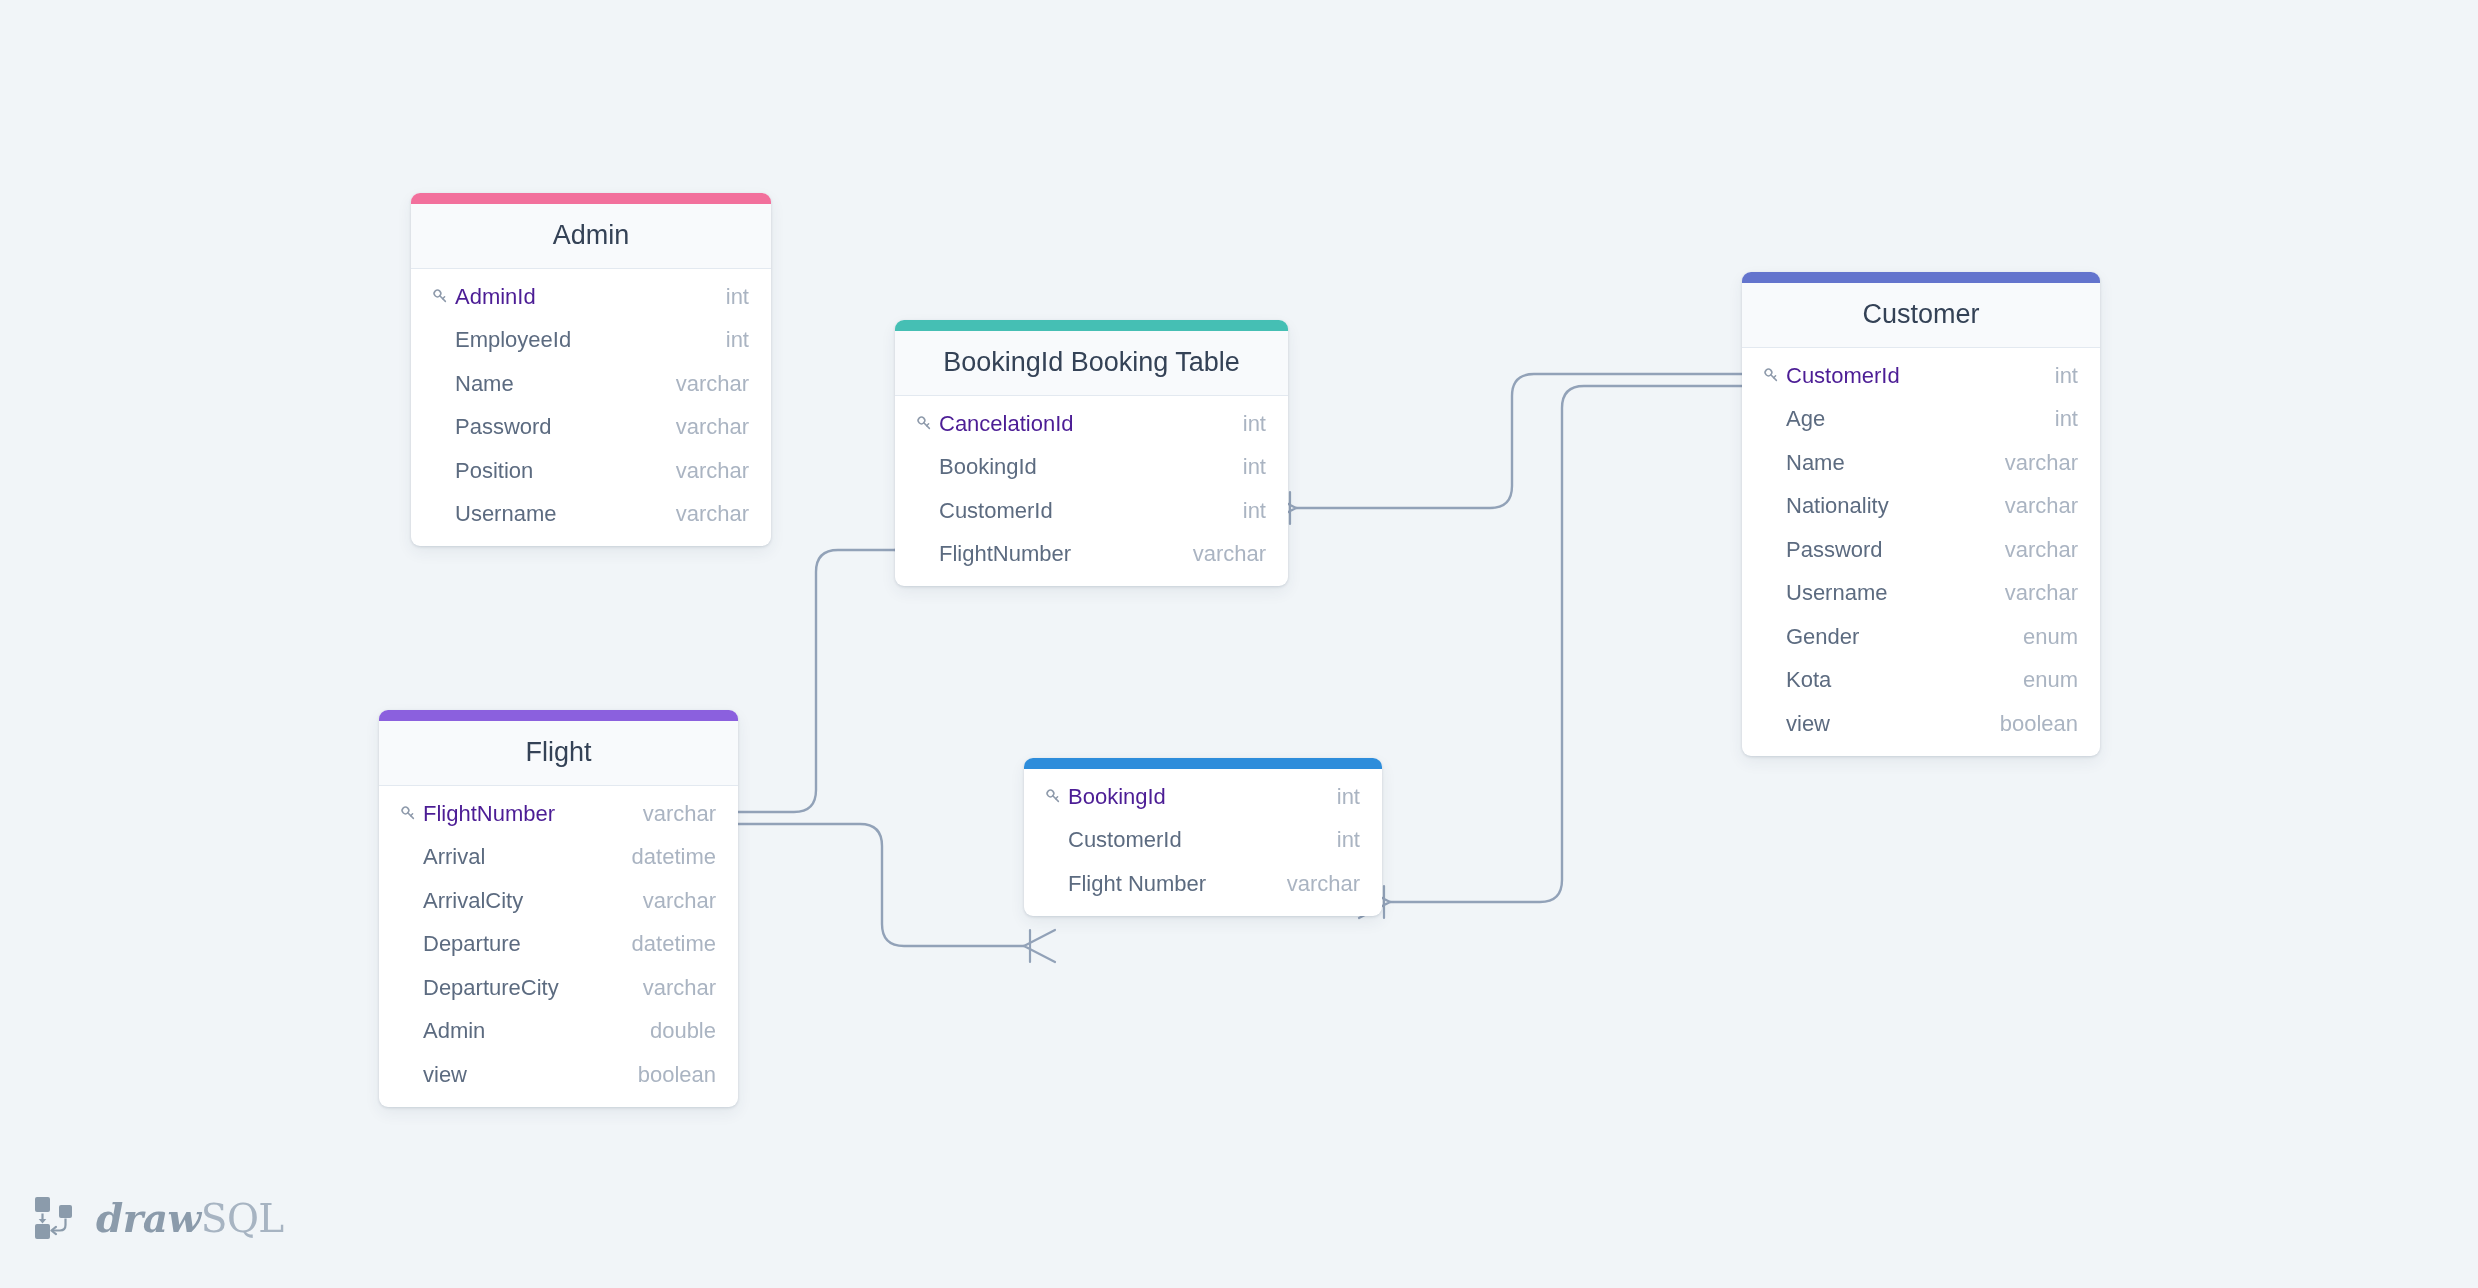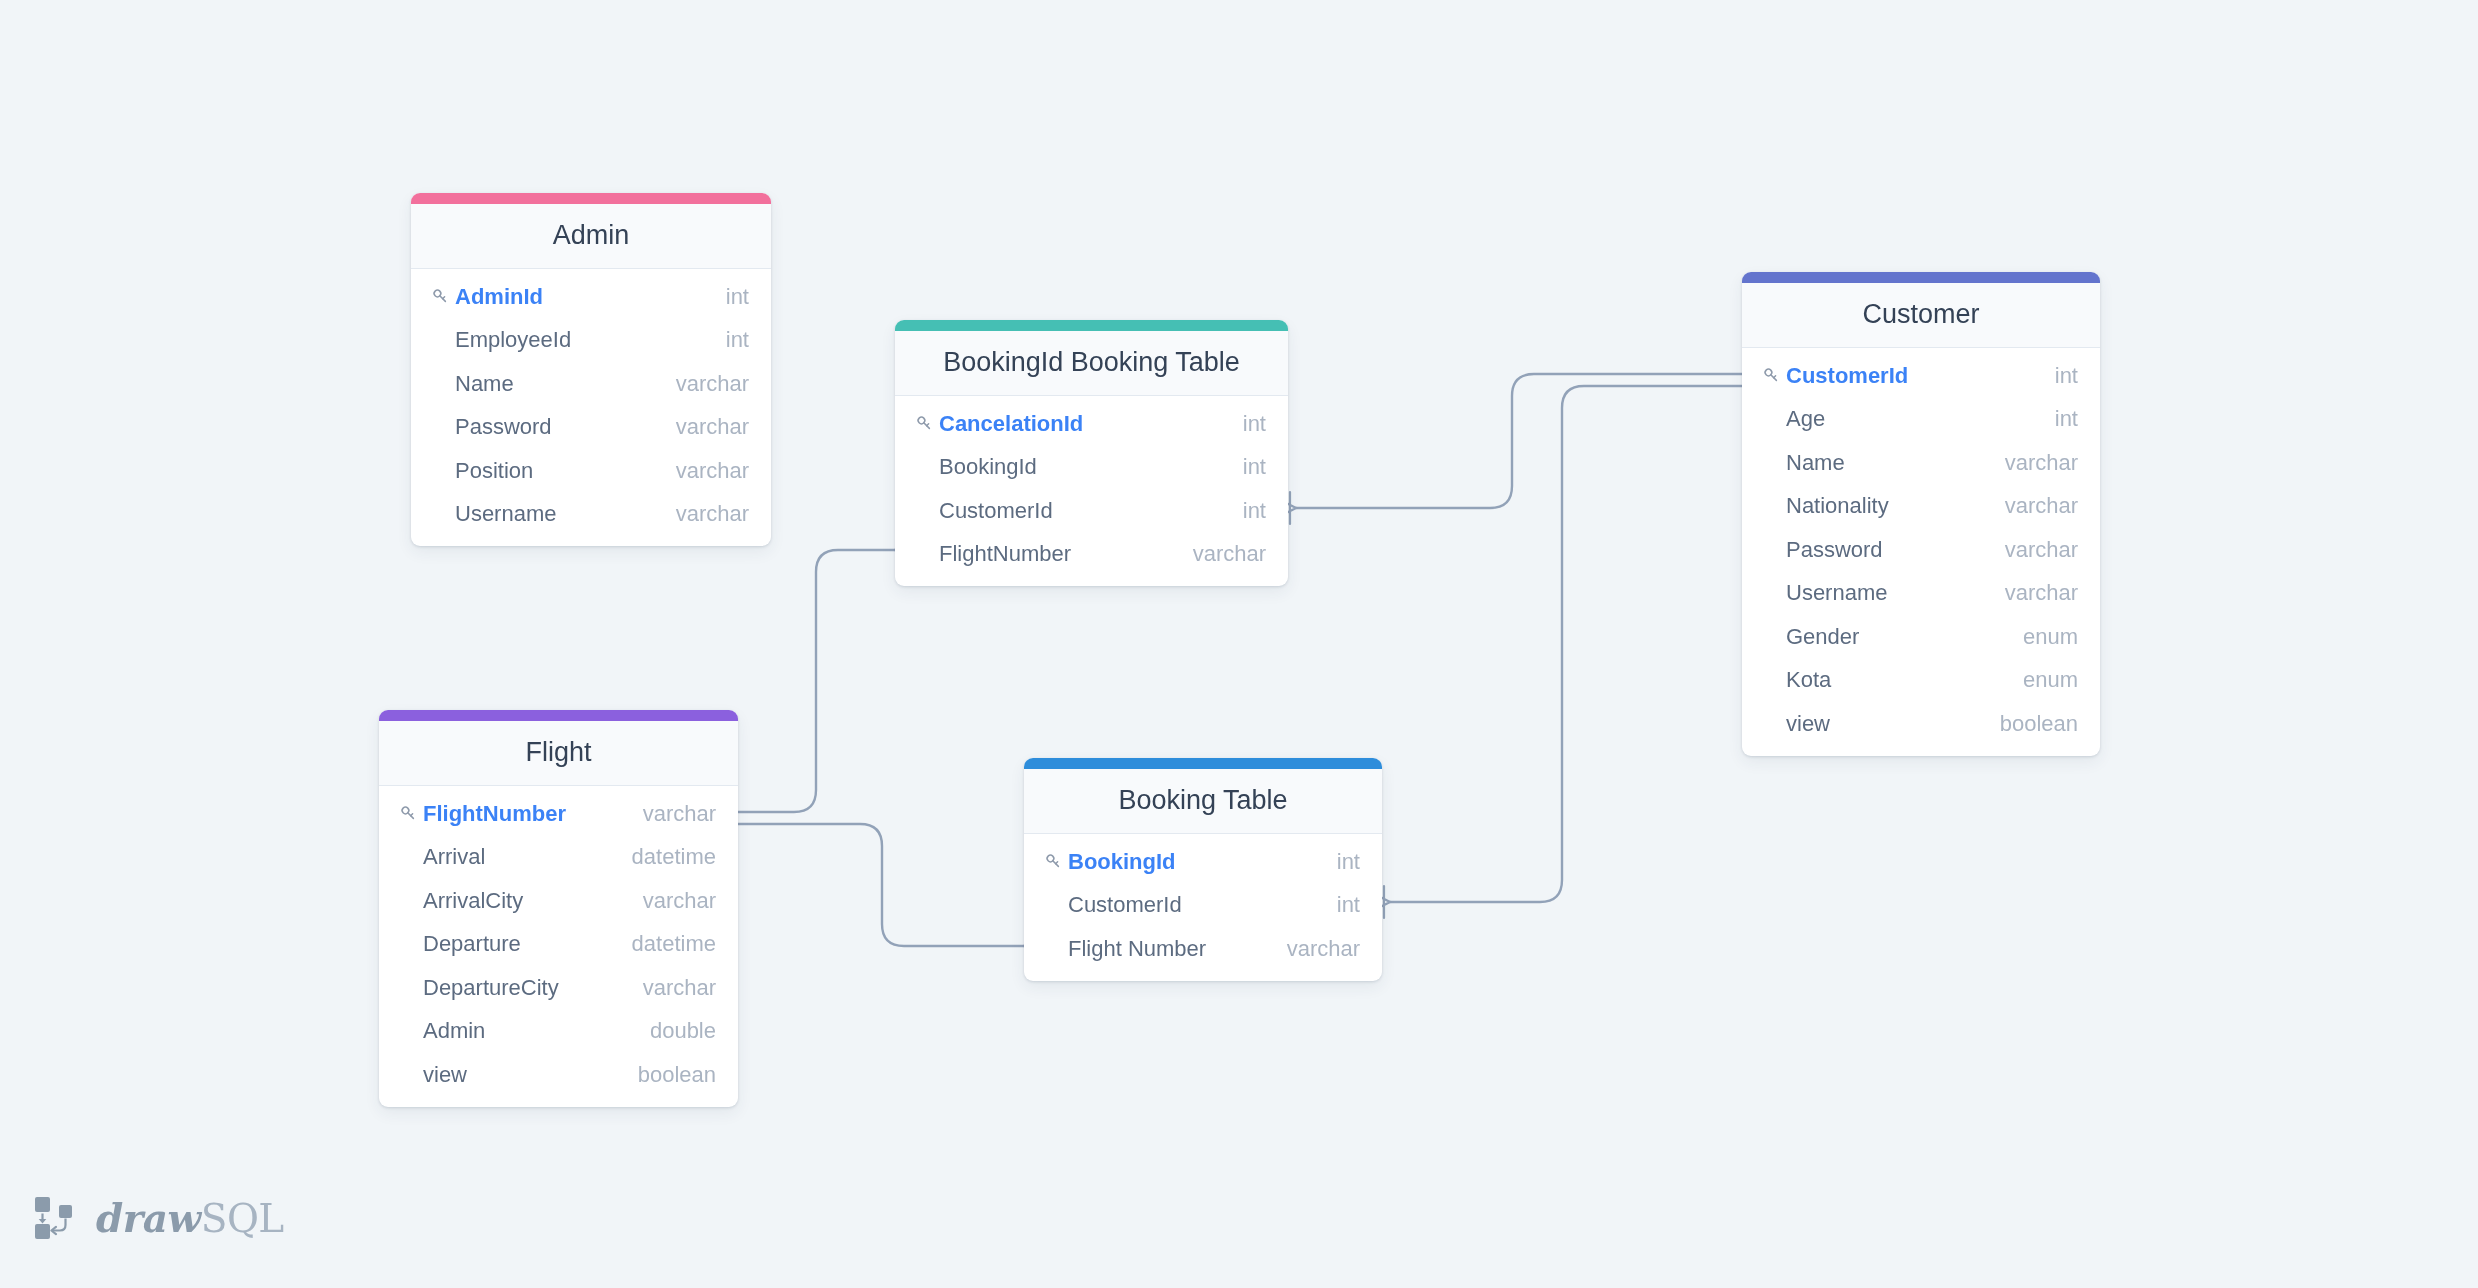--- a/index.html
+++ b/index.html
@@ -39,21 +39,21 @@
   .col-row {
     display: flex;
     align-items: center;
     padding: 0 22px 0 20px;
     height: 43.5px;
     white-space: nowrap;
   }
   .key-slot { width: 24px; flex: 0 0 24px; display: flex; align-items: center; }
   .key-slot svg { display: block; }
   .col-name { flex: 1 1 auto; color: #5c6b80; font-size: 22px; }
-  .col-row.pk .col-name { color: #3b82f6; font-weight: bold; }
+  .col-row.pk .col-name { color: #4c1d95; font-weight: normal; }
   .col-type { color: #aab4c2; font-size: 22px; margin-left: 26px; }
 
   
   #logo { position: absolute; left: 33px; top: 1195px; display: flex; align-items: center; gap: 17px; }
   #logo .mark { width: 46px; height: 46px; display: block; }
   #logo .wordmark { font-size: 39px; line-height: 1; letter-spacing: -.5px; color: #8b9bab; }
   #logo .wordmark .draw { font-family: "DejaVu Serif", serif; font-weight: bold; color: #8b9bab; font-style: italic; }
   #logo .wordmark .sql { font-family: "DejaVu Serif", serif; font-weight: normal; color: #a7b4c2; }
 </style>
 </head>
@@ -266,21 +266,20 @@
           </div>
           <div class="col-row">
             <span class="key-slot"></span>
             <span class="col-name">view</span>
             <span class="col-type">boolean</span>
           </div>
         </div>
       </div>
       <div class="table-card" style="left: 1024px; top: 758px; width: 358px;">
         <div class="accent" style="background: rgb(46, 141, 219);"></div>
-        <div class="table-title">Booking Table</div>
         <div class="cols">
           <div class="col-row pk">
             <span class="key-slot">
               <svg width="19" height="19" viewBox="0 0 19 19" aria-hidden="true">
                 <g transform="rotate(-45 9.5 9.5)" fill="none" stroke="#8e9aab" stroke-width="1.5">
                   <circle cx="9.5" cy="5.2" r="3.3"></circle>
                   <path d="M9.5,8.5 L9.5,16.4" stroke-linecap="round"></path>
                   <path d="M9.5,12.6 L12.2,12.6" stroke-linecap="round"></path>
                 </g>
               </svg>

